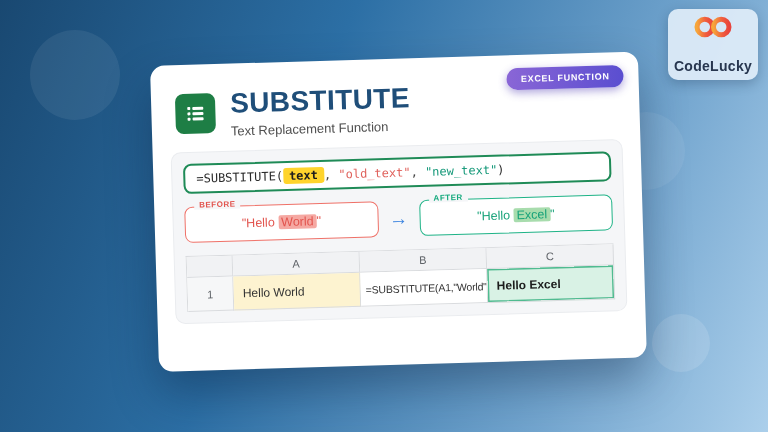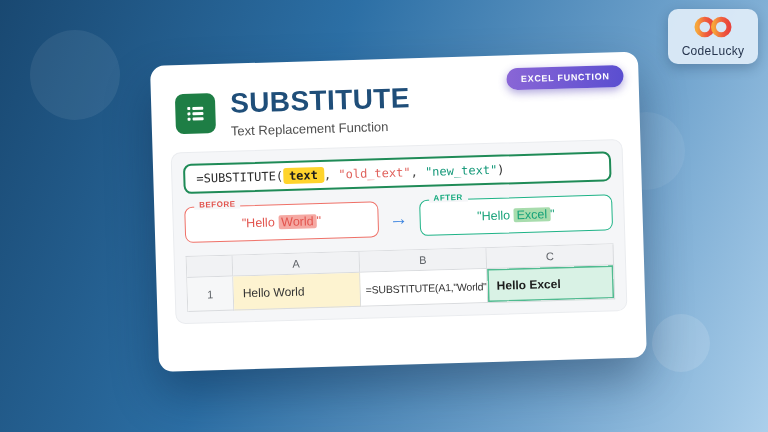--- a/index.html
+++ b/index.html
@@ -8,21 +8,21 @@
     font-family:"Liberation Sans",sans-serif;}
   .circle{position:absolute;border-radius:50%;background:rgba(255,255,255,0.08);}
   .c1{left:30px;top:30px;width:90px;height:90px;background:rgba(255,255,255,0.07);}
   .c2{left:652px;top:314px;width:58px;height:58px;background:rgba(255,255,255,0.13);}
   .c3{left:607px;top:112px;width:78px;height:78px;background:rgba(255,255,255,0.07);z-index:1;}
 
   
   .brand{position:absolute;top:9px;right:10px;width:82px;padding:7px 4px 6px;z-index:3;
     background:rgba(224,237,249,0.92);border-radius:10px;text-align:center;
     box-shadow:0 4px 12px rgba(10,30,60,0.25);}
-  .brand-name{font-size:12px;font-weight:normal;color:var(--brand-navy,#27364f);letter-spacing:0.3px;margin-top:2px;}
+  .brand-name{font-size:14px;font-weight:bold;color:var(--brand-navy,#27364f);letter-spacing:0.3px;margin-top:16px;}
 
   
   .card{position:absolute;left:150px;top:66px;width:488px;height:306px;z-index:2;
     background:#fff;border-radius:14px;transform:rotate(-1.7deg);transform-origin:0 0;
     box-shadow:0 22px 45px rgba(8,28,58,0.38);}
   .badge{position:absolute;top:13px;right:15px;
     background:linear-gradient(95deg,#8a66d6,#5a4ed0);color:#fff;
     font-size:9px;font-weight:bold;letter-spacing:0.7px;padding:6px 14px;border-radius:999px;
     box-shadow:0 3px 8px rgba(80,60,180,0.45);}
   .header{display:flex;gap:15px;margin:24px 24px 0;}

